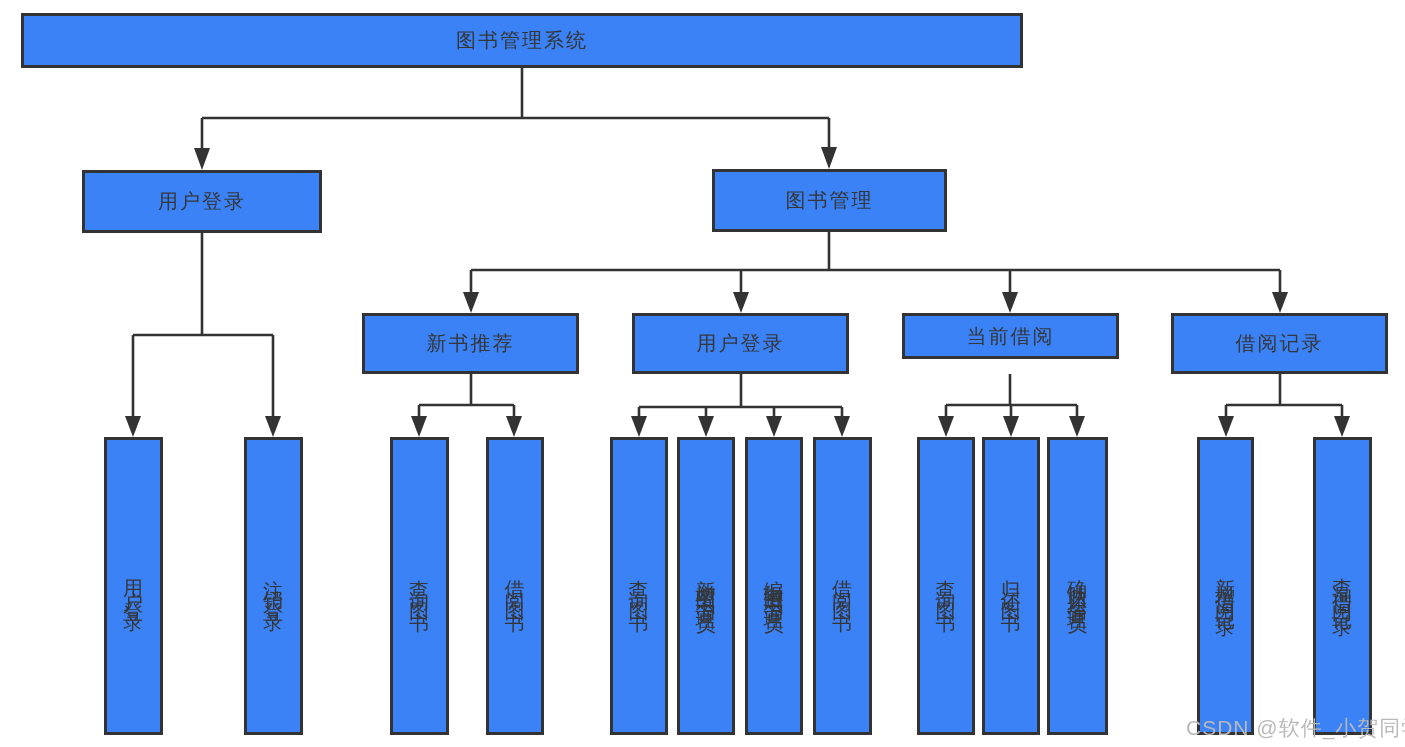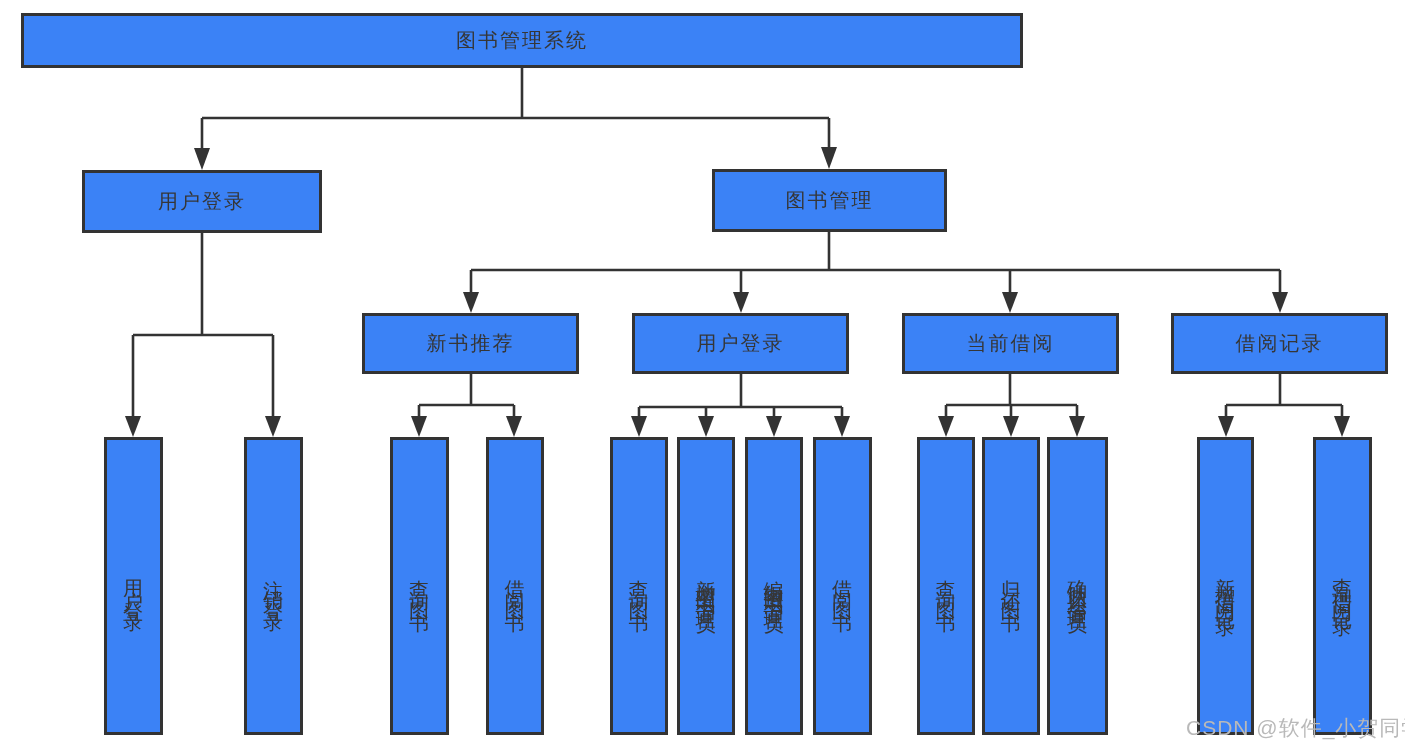--- a/index.html
+++ b/index.html
@@ -111,21 +111,21 @@
     </g>
   </svg>
 
   <div class="box hbox" style="left:21px;top:13px;width:1002px;height:55px;">图书管理系统</div>
 
   <div class="box hbox" style="left:82px;top:170px;width:240px;height:63px;">用户登录</div>
   <div class="box hbox" style="left:712px;top:169px;width:235px;height:63px;">图书管理</div>
 
   <div class="box hbox" style="left:362px;top:313px;width:217px;height:61px;text-align:center;">新书推荐</div>
   <div class="box hbox" style="left:632px;top:313px;width:217px;height:61px;">用户登录</div>
-  <div class="box hbox" style="left:902px;top:313px;width:217px;height:61px;">当前借阅</div>
+  <div class="box hbox" style="left:902px;top:313px;width:217px;height:46px;">当前借阅</div>
   <div class="box hbox" style="left:1171px;top:313px;width:217px;height:61px;">借阅记录</div>
 
   <div class="box vbox" style="left:104px;top:437px;width:59px;height:298px;">用户登录</div>
   <div class="box vbox" style="left:244px;top:437px;width:59px;height:298px;">注销登录</div>
 
   <div class="box vbox" style="left:390px;top:437px;width:59px;height:298px;">查询图书</div>
   <div class="box vbox" style="left:486px;top:437px;width:58px;height:298px;">借阅图书</div>
 
   <div class="box vbox" style="left:610px;top:437px;width:58px;height:298px;">查询图书</div>
   <div class="box vbox" style="left:677px;top:437px;width:58px;height:298px;letter-spacing:5px;">新增图书（管理员）</div>

